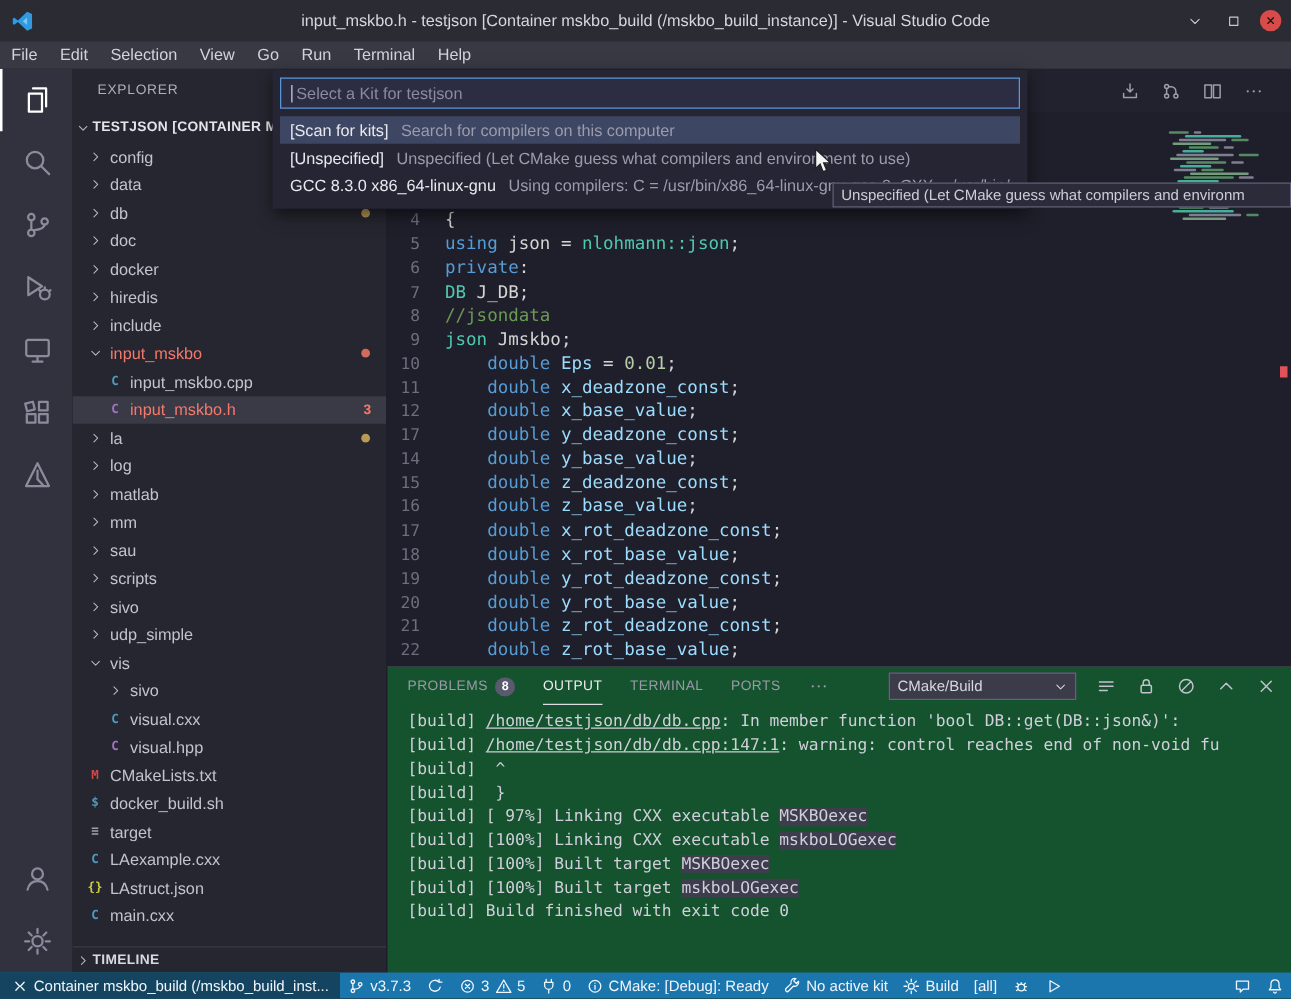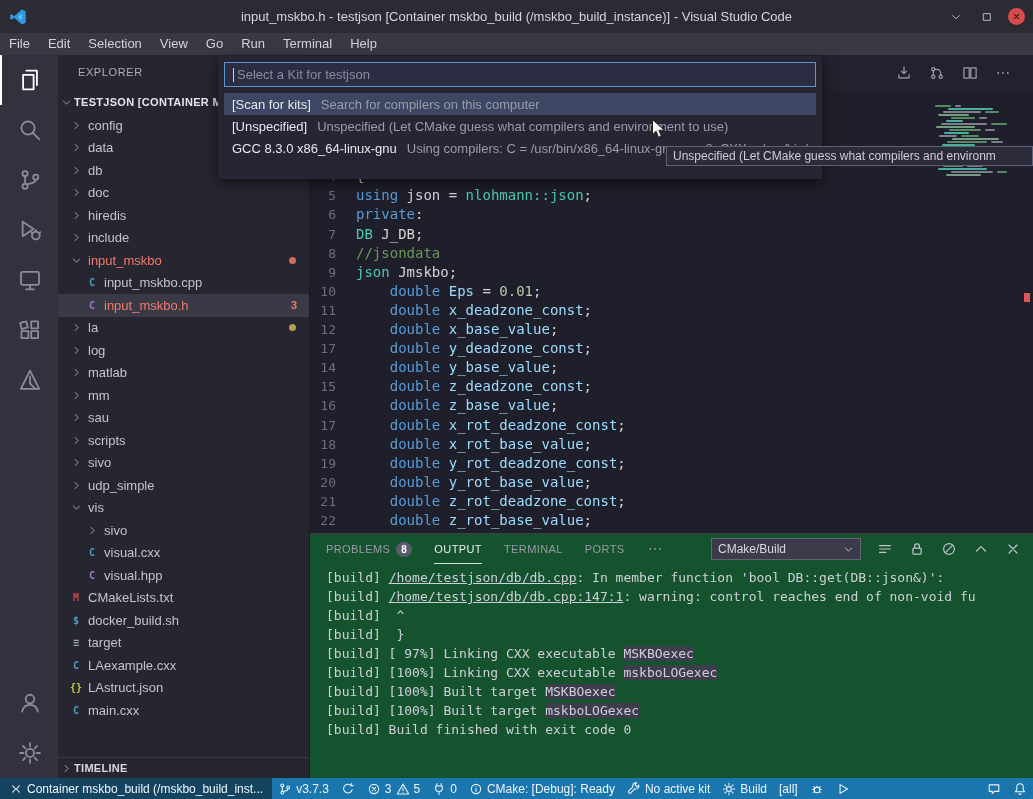--- a/index.html
+++ b/index.html
@@ -82,21 +82,21 @@
   
   .statusbar{position:absolute;left:0;bottom:0;width:100%;height:21px;background:#1b76ad;color:#eef6fc;display:flex;align-items:center;font-size:12px;z-index:6;}
   .st-item{display:flex;align-items:center;gap:4px;padding:0 6px;height:100%;white-space:nowrap;}
   .st-item .icon{display:inline-flex;}
   .st-item svg{width:14px;height:14px;}
   .st-remote{background:#14445f;padding:0 9px;max-width:308px;}
   .st-remote .lbl{overflow:hidden;}
   .st-right{margin-left:auto;display:flex;height:100%;}
 
   
-  .quickpick{position:absolute;left:218px;top:56px;width:604px;background:#252534;box-shadow:0 5px 12px rgba(0,0,0,.55);z-index:40;padding:6px 6px 20px;}
+  .quickpick{position:absolute;left:218px;top:56px;width:604px;background:#252534;box-shadow:0 5px 12px rgba(0,0,0,.55);z-index:40;padding:6px 6px 8px;}
   .qp-input{height:25px;background:#2c2c42;border:1px solid #5a96d6;display:flex;align-items:center;padding:0 8px;}
   .qp-caret{width:1px;height:14px;background:#d0d0e0;margin-right:3px;}
   .qp-ph{font-size:13px;color:#8b8b9f;}
   .qp-list{margin-top:6px;}
   .qp-row{height:22px;display:flex;align-items:center;padding:0 8px;font-size:13px;white-space:nowrap;overflow:hidden;}
   .qp-row.focused{background:#3d4663;}
   .qp-label{color:#e8e8ee;flex:none;}
   .qp-desc{color:#9b9bac;margin-left:10px;overflow:hidden;}
 
   
@@ -270,20 +270,28 @@
           <span class="tlabel">db</span>
           <span class="dot" style="background:#b89a55"></span>
         </div>
         <div class="trow" style="padding-left:10px">
           <span class="twisty icon">
             <svg viewBox="0 0 16 16" fill="none" stroke="currentColor" stroke-width="1.2" stroke-linecap="round" stroke-linejoin="round">
               <path d="M6 3.6L10.4 8 6 12.4"></path>
             </svg>
           </span>
           <span class="tlabel">doc</span>
+        </div>
+        <div class="trow" style="padding-left:10px">
+          <span class="twisty icon">
+            <svg viewBox="0 0 16 16" fill="none" stroke="currentColor" stroke-width="1.2" stroke-linecap="round" stroke-linejoin="round">
+              <path d="M6 3.6L10.4 8 6 12.4"></path>
+            </svg>
+          </span>
+          <span class="tlabel">docker</span>
         </div>
         <div class="trow" style="padding-left:10px">
           <span class="twisty icon">
             <svg viewBox="0 0 16 16" fill="none" stroke="currentColor" stroke-width="1.2" stroke-linecap="round" stroke-linejoin="round">
               <path d="M6 3.6L10.4 8 6 12.4"></path>
             </svg>
           </span>
           <span class="tlabel">hiredis</span>
         </div>
         <div class="trow" style="padding-left:10px">

